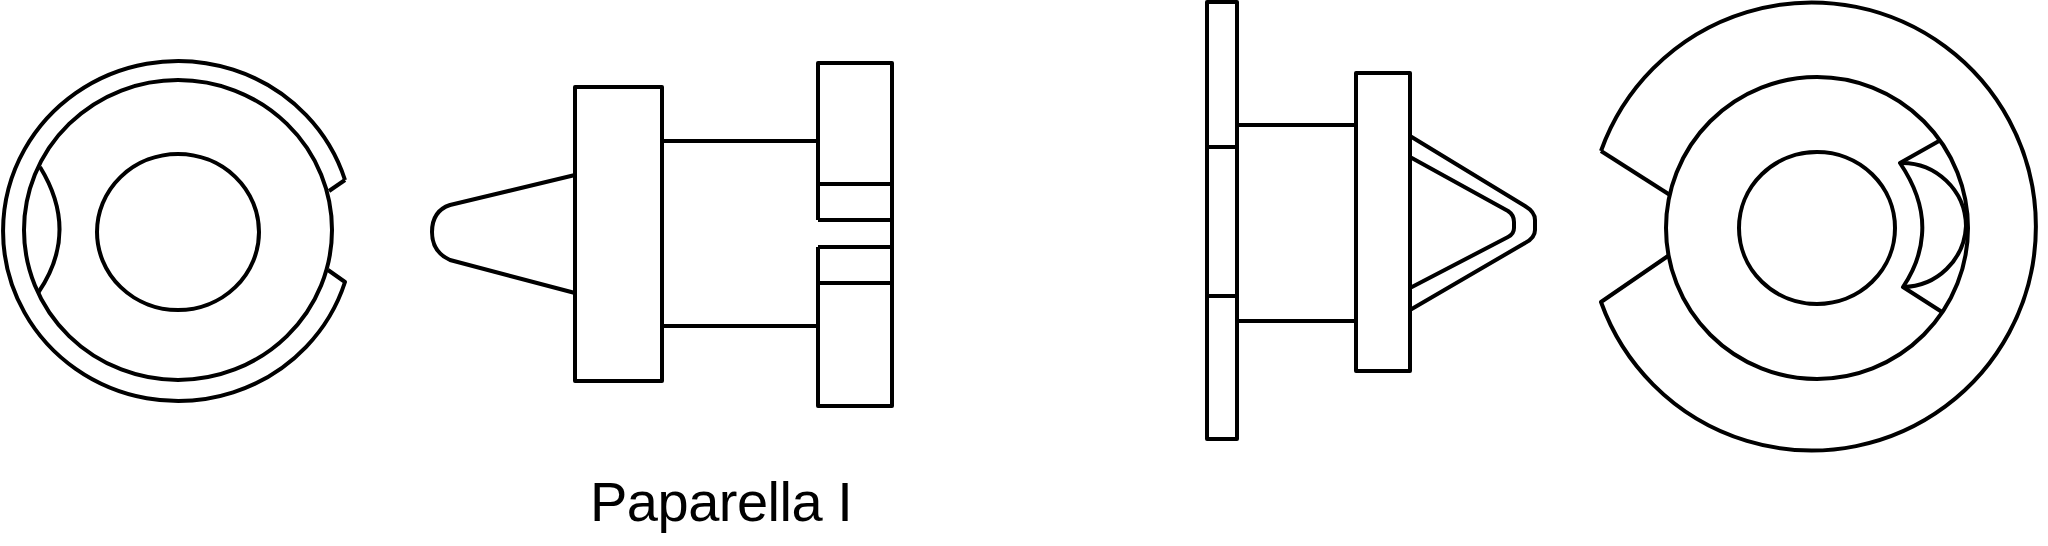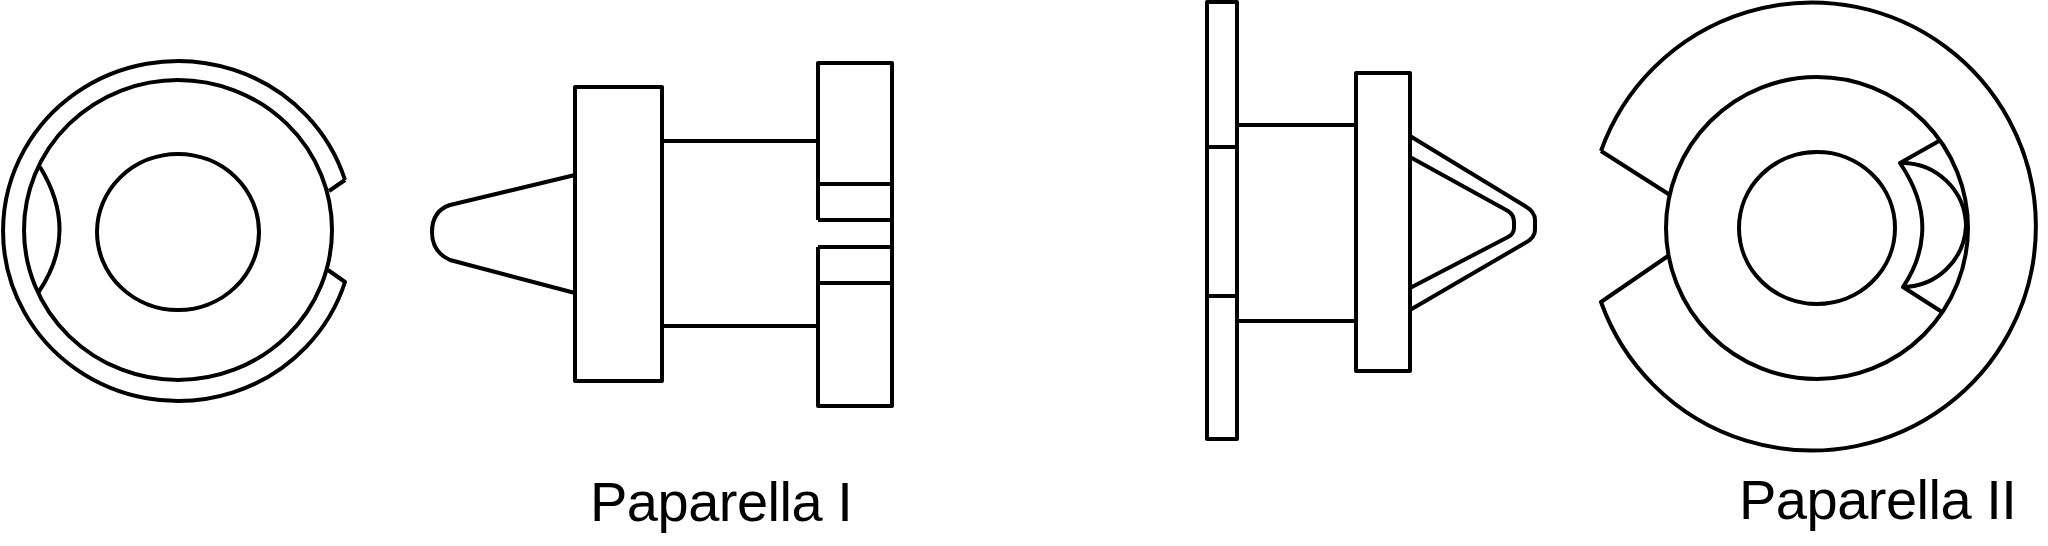--- a/index.html
+++ b/index.html
@@ -130,14 +130,13 @@
            Q 1925 200 1922 235
            Q 1920 262 1903 287
            L 1942 312"></path>
       <path class="line" d="M 1900 163
            A 64 64 0 0 1 1966 226
            A 64 64 0 0 1 1903 287"></path>
     </g>
   </svg>
 
   <div class="label label-1">Paparella I</div>
-  <div class="label label-2">Paparella II</div>
 </div>
 
 </body></html>

